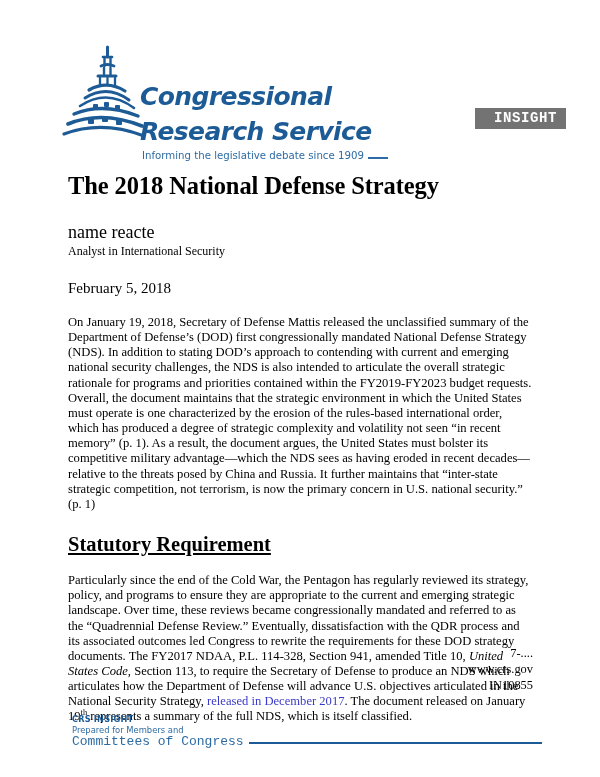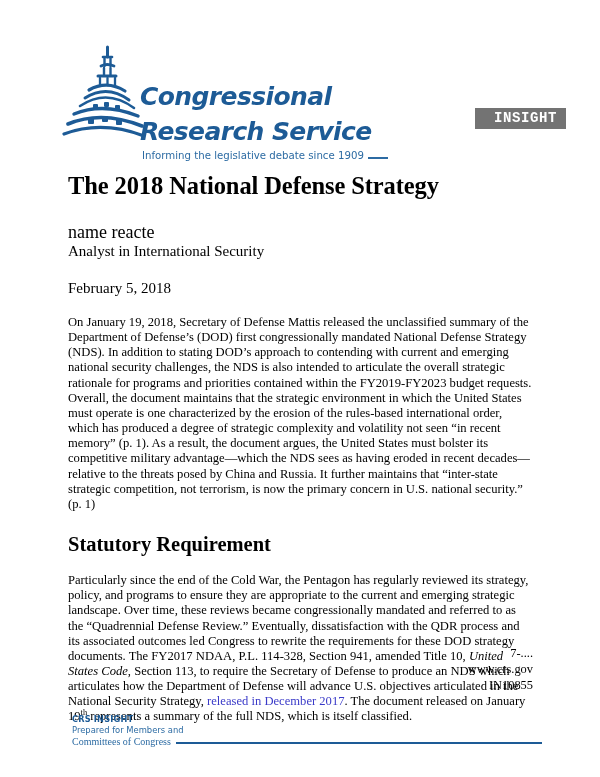--- a/index.html
+++ b/index.html
@@ -116,21 +116,21 @@
     margin-top: 24px;
   }
   .byline-name {
     font-family: "Liberation Serif", serif;
     font-weight: normal;
     font-size: 18px;
     line-height: 17px;
   }
   .byline-role {
     font-family: "Liberation Serif", serif;
-    font-size: 15px;
+    font-size: 12px;
     line-height: 19px;
     margin-top: 1px;
   }
   .doc-date {
     font-family: "Liberation Serif", serif;
     font-size: 15px;
     line-height: 19px;
     margin-top: 18px;
   }
 
@@ -141,20 +141,21 @@
     text-align: left;
     margin: 17px 0 0 0;
   }
 
   h2.section-head {
     font-family: "Liberation Serif", serif;
     font-weight: bold;
     font-size: 20.5px;
     line-height: 24px;
     margin: 20px 0 0 0;
+    text-decoration: underline;
   }
 
   .doc-link {
     color: #3a3ac8;
     text-decoration: none;
   }
   .ital { font-style: italic; }
   sup.ordinal { font-size: 8.4px; vertical-align: super; line-height: 0; }
 
   
@@ -195,22 +196,22 @@
     font-size: 8.4px;
     color: #2c6ba3;
     line-height: 11px;
   }
   .ci-row {
     display: flex;
     align-items: flex-end;
     gap: 5px;
   }
   .ci-sub2 {
-    font-family: Liberation Serif, serif;
-    font-size: 10px;
+    font-family: Liberation Mono, monospace;
+    font-size: 13px;
     color: #2c6ba3;
     line-height: 11px;
     white-space: nowrap;
   }
   .ci-rule {
     flex: 1 1 auto;
     height: 1.6px;
     background: #1d5b96;
     margin-bottom: 3px;
   }

